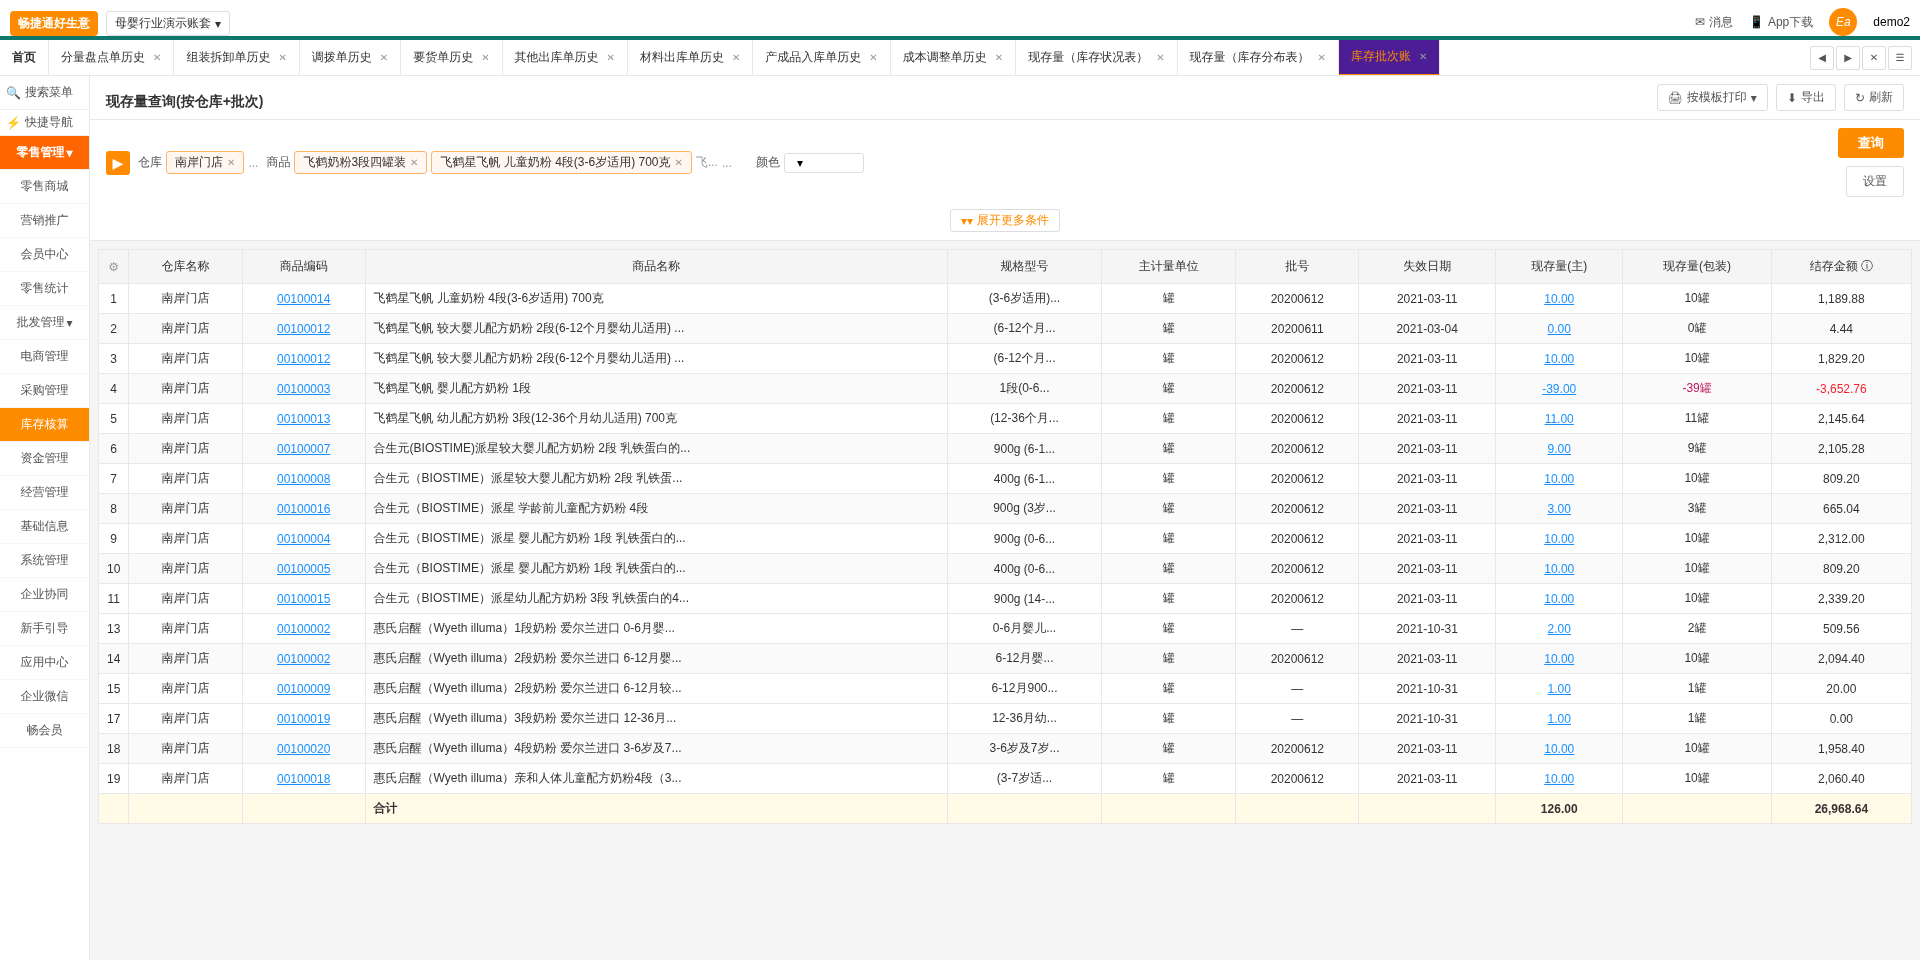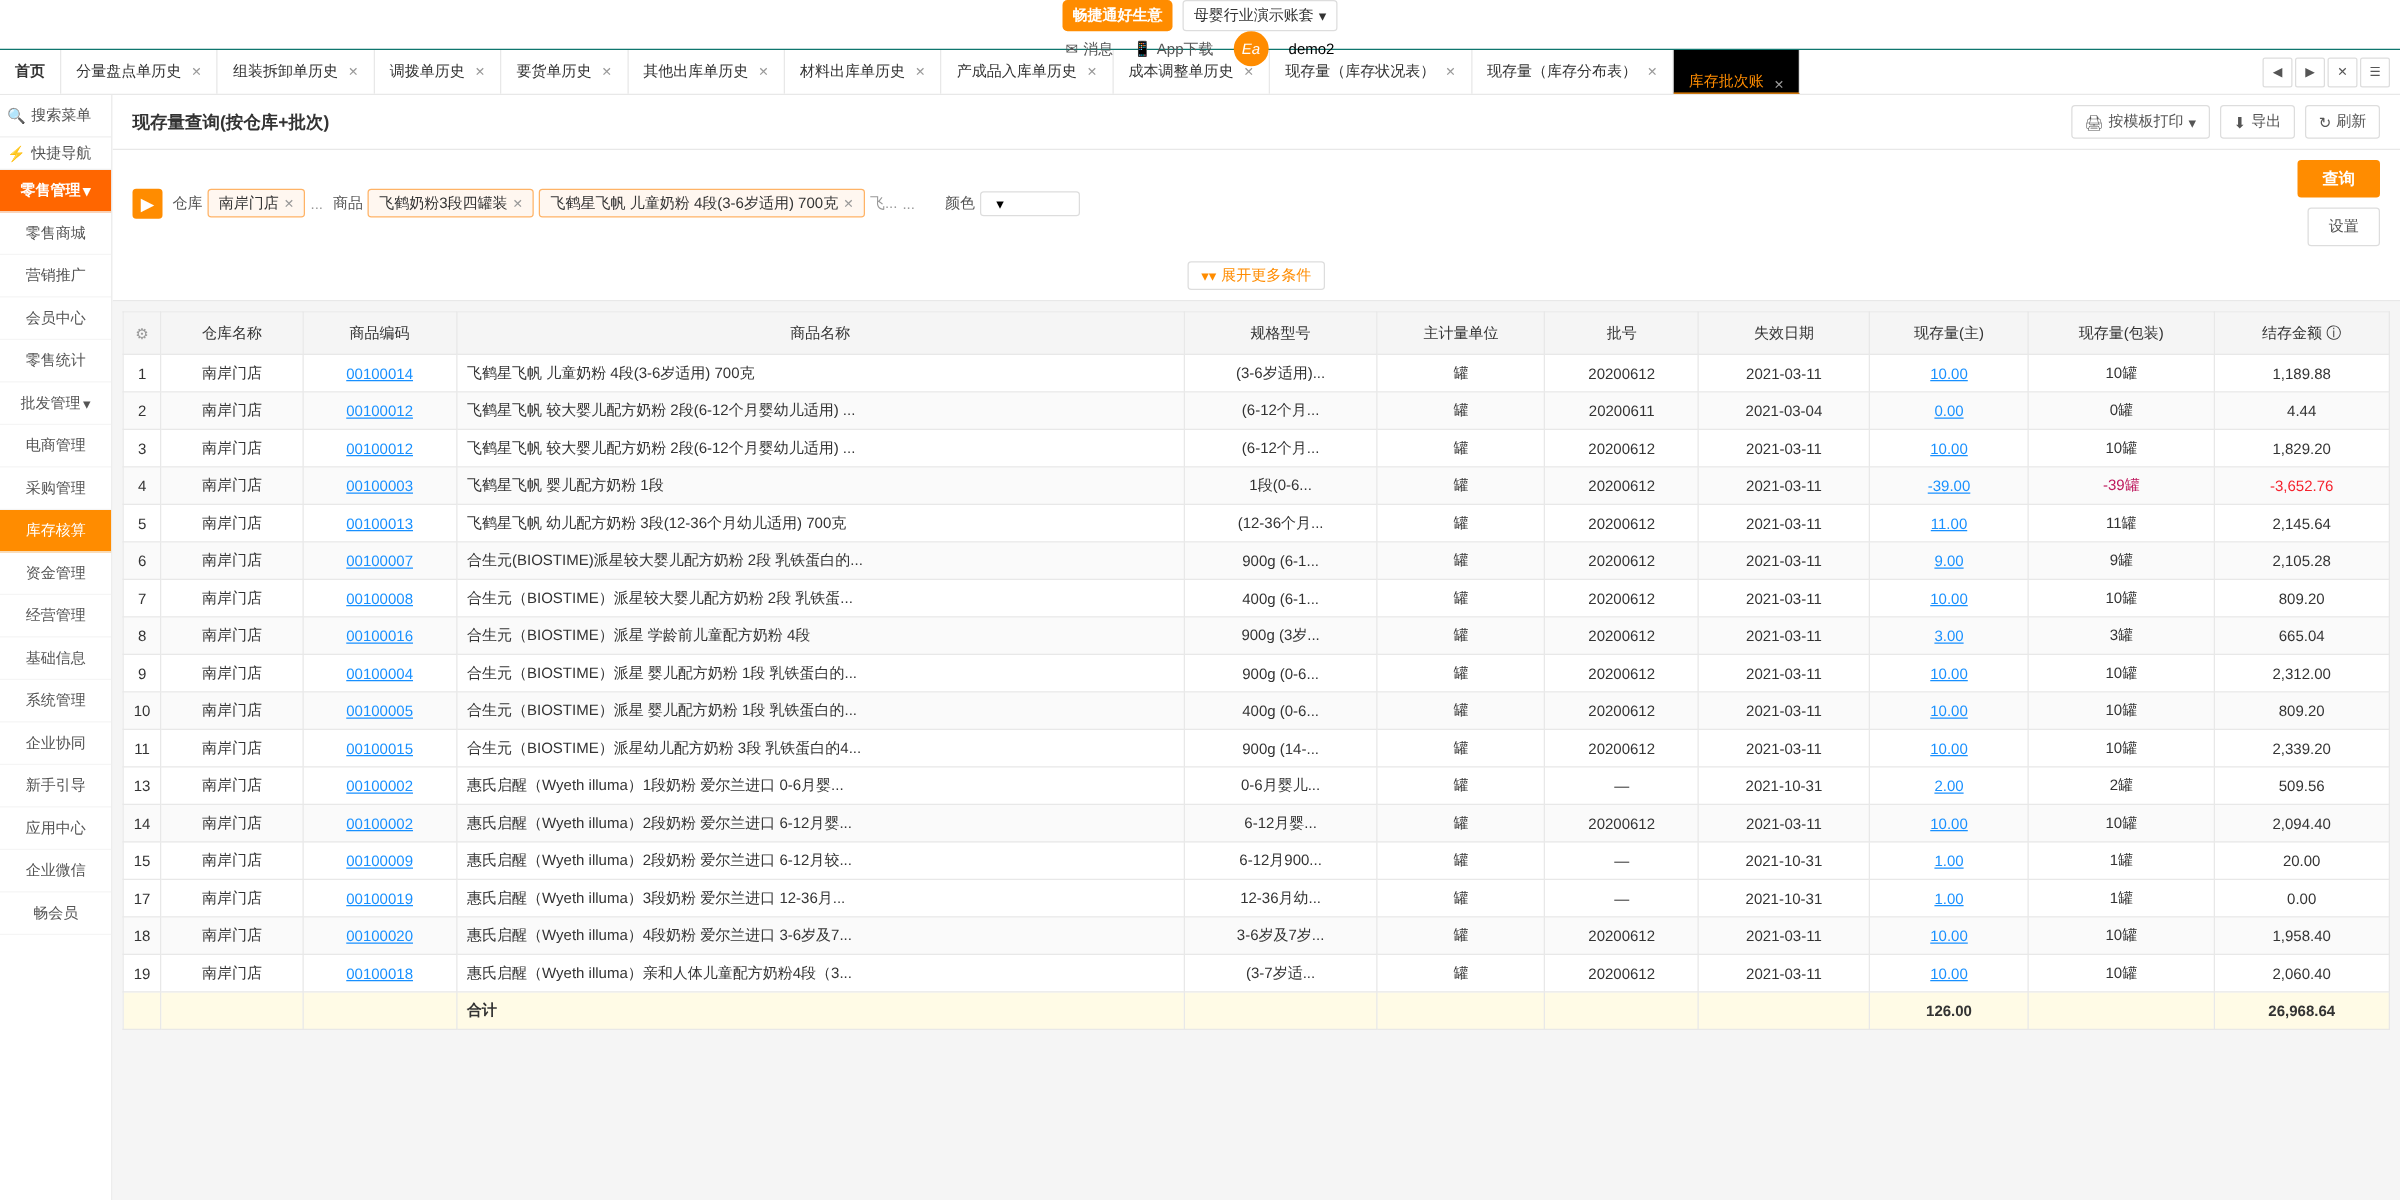--- a/index.html
+++ b/index.html
@@ -1,51 +1,51 @@
 <!DOCTYPE html>
 <html><head>
   <meta charset="utf-8">
   <style>
     * { box-sizing: border-box; margin: 0; padding: 0; font-family: 'Microsoft YaHei', Arial, sans-serif; font-size: 12px; }
     body { background: #f5f5f5; overflow: hidden; width: 1920px; height: 960px; }
 
     
-    .top-bar { display: flex; align-items: center; background: #fff; height: 40px; border-bottom: 1px solid #0f766e; padding: 0 10px; justify-content: space-between; flex-direction: column; }
+    .top-bar { display: flex; align-items: flex-end; background: #fff; height: 40px; border-bottom: 4px solid #0f766e; padding: 0 10px; justify-content: space-between; }
     .top-bar-left { display: flex; align-items: center; gap: 8px; }
     .logo-area { display: flex; align-items: center; gap: 4px; background: #ff8c00; color: #fff; padding: 4px 8px; border-radius: 4px; font-weight: bold; font-size: 11px; min-width: 80px; }
     .industry-selector { display: flex; align-items: center; gap: 4px; border: 1px solid #ddd; padding: 3px 8px; border-radius: 3px; cursor: pointer; font-size: 12px; color: #333; }
     .top-bar-right { display: flex; align-items: center; gap: 16px; }
     .top-icon-btn { display: flex; align-items: center; gap: 4px; cursor: pointer; color: #555; font-size: 12px; }
     .avatar { width: 28px; height: 28px; border-radius: 50%; background: #ff8c00; display: flex; align-items: center; justify-content: center; color: #fff; font-size: 11px; font-style: italic; }
 
     
     .nav-tabs { background: #fff; border-bottom: 1px solid #e8e8e8; display: flex; align-items: center; height: 36px; overflow: hidden; }
     .nav-tab { display: flex; align-items: center; padding: 0 12px; height: 36px; border-right: 1px solid #e8e8e8; cursor: pointer; color: #333; font-size: 12px; white-space: nowrap; gap: 4px; flex-shrink: 0; }
     .nav-tab.home { background: #fff; font-weight: bold; }
     .nav-tab .close-x { color: #999; font-size: 10px; cursor: pointer; margin-left: 4px; }
-    .nav-tab.active { background: #000000; color: #ff8c00; border-bottom: 2px solid #ff8c00; align-items: flex-end; }
+    .nav-tab.active { background: #4c1d95; color: #ff8c00; border-bottom: 2px solid #ff8c00; }
     .nav-tab-controls { display: flex; align-items: center; margin-left: auto; gap: 2px; padding-right: 8px; }
     .nav-ctrl-btn { width: 24px; height: 24px; display: flex; align-items: center; justify-content: center; cursor: pointer; border: 1px solid #ddd; border-radius: 2px; color: #555; font-size: 10px; }
 
     
     .main-layout { display: flex; height: calc(960px - 40px - 36px); }
 
     
     .sidebar { width: 90px; background: #fff; border-right: 1px solid #e8e8e8; display: flex; flex-direction: column; overflow-y: auto; }
     .sidebar-search { padding: 8px 6px; border-bottom: 1px solid #f0f0f0; display: flex; align-items: center; gap: 4px; cursor: pointer; color: #555; }
     .sidebar-nav { padding: 4px 6px; border-bottom: 1px solid #f0f0f0; display: flex; align-items: center; gap: 4px; cursor: pointer; color: #555; }
     .sidebar-item { padding: 8px 0; text-align: center; cursor: pointer; color: #555; border-bottom: 1px solid #f5f5f5; font-size: 12px; }
     .sidebar-item.active { background: #ff8c00; color: #fff; }
     .sidebar-item.has-arrow { display: flex; align-items: center; justify-content: center; gap: 2px; }
 
     
     .content { flex: 1; background: #f5f5f5; overflow: hidden; display: flex; flex-direction: column; }
 
     
-    .page-header { background: #fff; padding: 8px 16px; display: flex; align-items: center; justify-content: space-between; border-bottom: 1px solid #e8e8e8; }
+    .page-header { background: #fff; padding: 8px 16px; display: flex; align-items: flex-end; justify-content: space-between; border-bottom: 1px solid #e8e8e8; }
     .page-title { font-size: 14px; font-weight: bold; color: #333; }
     .header-actions { display: flex; align-items: center; gap: 8px; }
     .btn-template { display: flex; align-items: center; gap: 4px; border: 1px solid #ddd; padding: 4px 10px; border-radius: 3px; cursor: pointer; font-size: 12px; color: #555; background: #fff; }
     .btn-export { display: flex; align-items: center; gap: 4px; border: 1px solid #ddd; padding: 4px 10px; border-radius: 3px; cursor: pointer; font-size: 12px; color: #555; background: #fff; }
     .btn-refresh { display: flex; align-items: center; gap: 4px; border: 1px solid #ddd; padding: 4px 10px; border-radius: 3px; cursor: pointer; font-size: 12px; color: #555; background: #fff; }
 
     
     .filter-bar { background: #fff; padding: 8px 16px; border-bottom: 1px solid #e8e8e8; }
     .filter-row { display: flex; align-items: center; gap: 8px; flex-wrap: nowrap; }
     .filter-expand-btn { width: 24px; height: 24px; background: #ff8c00; color: #fff; border: none; border-radius: 3px; cursor: pointer; display: flex; align-items: center; justify-content: center; font-size: 14px; flex-shrink: 0; }

